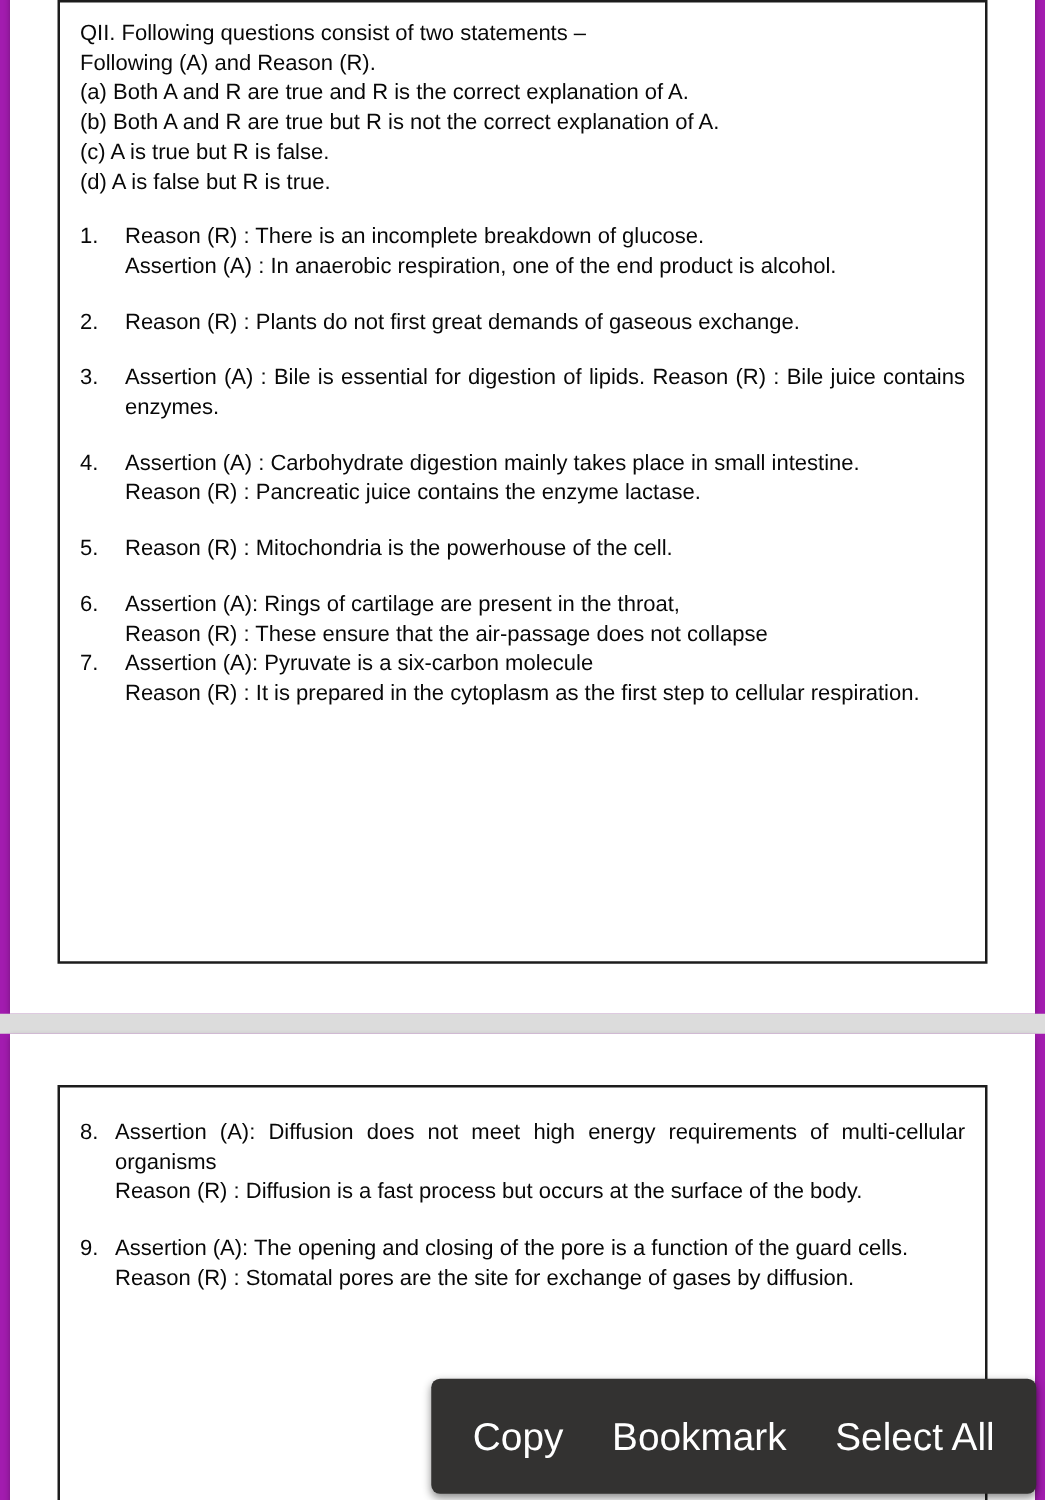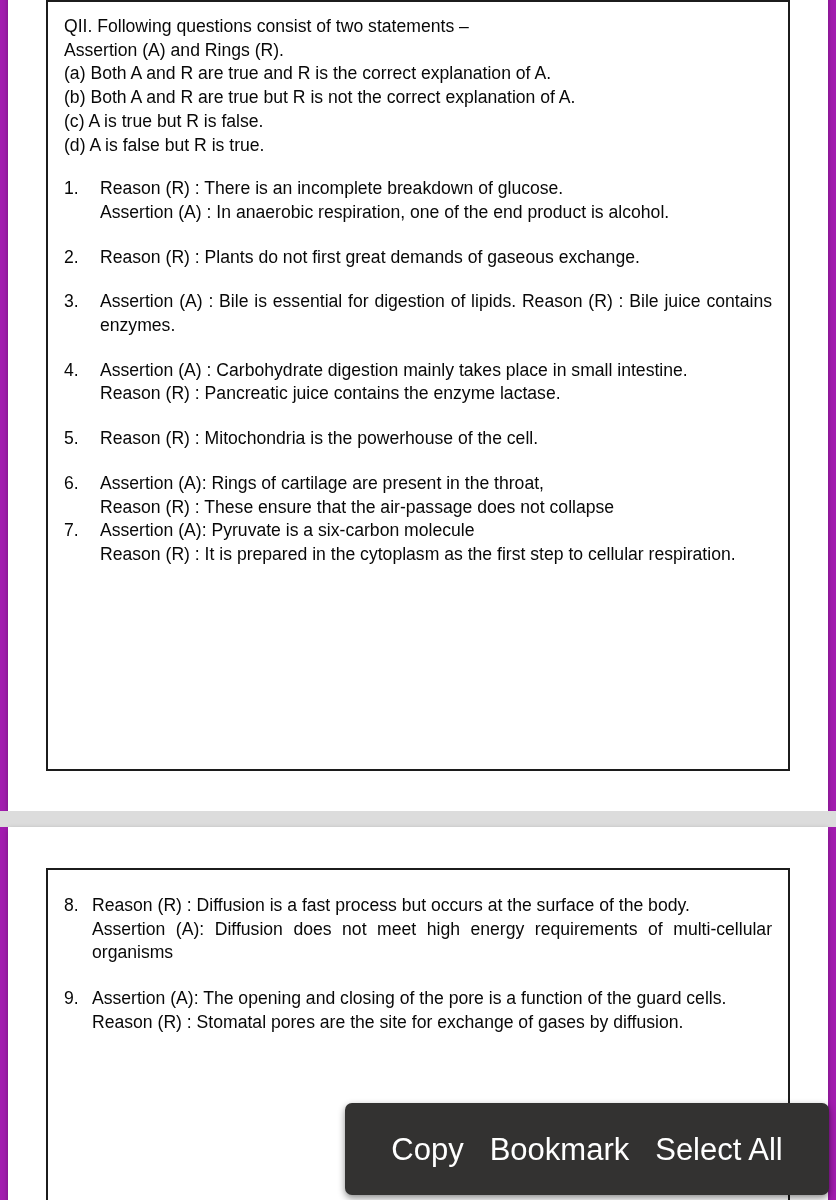--- a/index.html
+++ b/index.html
@@ -75,21 +75,21 @@
     position:absolute;
     left:345px; top:1103px;
     width:484px;
     height:92px;
     background:#333231;
     border-radius:7px;
     box-shadow:0 3px 7px rgba(0,0,0,0.45);
     display:flex;
     align-items:center;
     justify-content:center;
-    gap:26px;
+    gap:39px;
     padding:0 28px;
     z-index:50;
   }
   .menu-item {
     color:#ffffff;
     font-size:31px;
     line-height:1;
     white-space:nowrap;
     cursor:pointer;
     user-select:none;
@@ -107,21 +107,21 @@
 <body>
 
 <div id="viewer">
 
   <div class="page-card" id="page-1">
     <div class="doc-frame" id="frame-1">
       <div class="doc-body">
 
         <div>
           <div class="intro-line">QII. Following questions consist of two statements –</div>
-          <div class="intro-line">Assertion (A) and Rings (R).</div>
+          <div class="intro-line">Following (A) and Reason (R).</div>
           <div class="intro-line">(a) Both A and R are true and R is the correct explanation of A.</div>
           <div class="intro-line">(b) Both A and R are true but R is not the correct explanation of A.</div>
           <div class="intro-line">(c) A is true but R is false.</div>
           <div class="intro-line">(d) A is false but R is true.</div>
         </div>
 
         <div class="qlist">
 
           <div class="q-item">
             <div class="q-num">1.</div>
@@ -184,22 +184,22 @@
   <div class="gutter" id="gutter-top"></div>
 
   <div class="page-card" id="page-2">
     <div class="doc-frame" id="frame-2">
       <div class="doc-body">
         <div class="qlist">
 
           <div class="q-item">
             <div class="q-num">8.</div>
             <div class="q-body">
+              <div class="q-line">Assertion (A): Diffusion does not meet high energy requirements of multi-cellular organisms</div>
               <div class="q-line last">Reason (R) : Diffusion is a fast process but occurs at the surface of the body.</div>
-              <div class="q-line">Assertion (A): Diffusion does not meet high energy requirements of multi-cellular organisms</div>
             </div>
           </div>
 
           <div class="q-item">
             <div class="q-num">9.</div>
             <div class="q-body">
               <div class="q-line">Assertion (A): The opening and closing of the pore is a function of the guard cells.</div>
               <div class="q-line last">Reason (R) : Stomatal pores are the site for exchange of gases by diffusion.</div>
             </div>
           </div>

